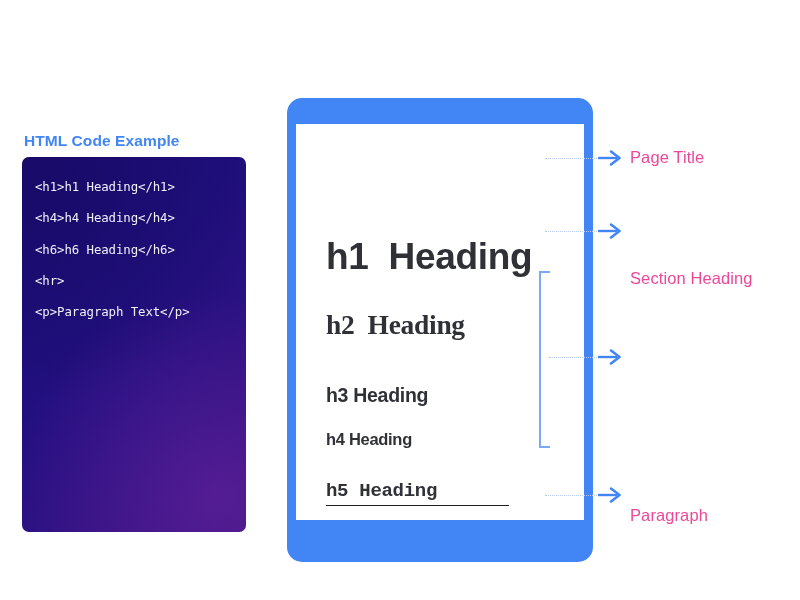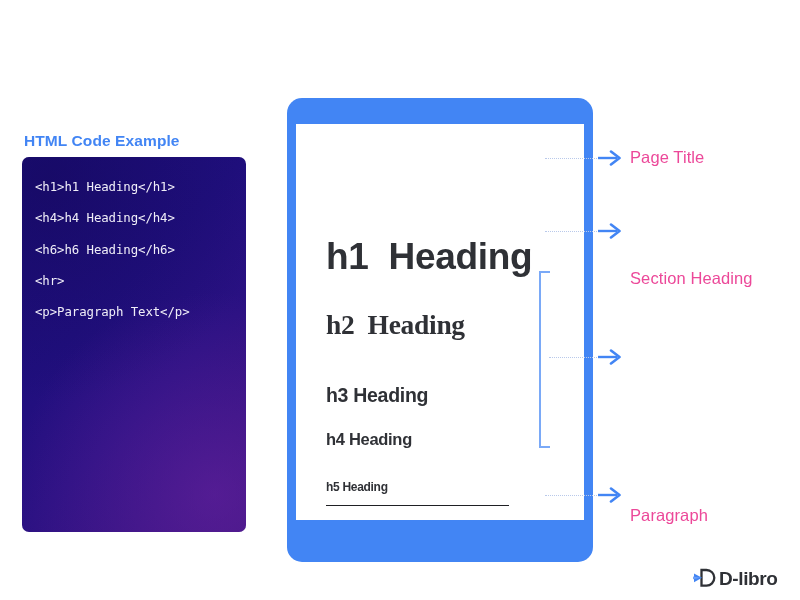--- a/index.html
+++ b/index.html
@@ -87,21 +87,21 @@
     position: absolute;
     color: #2f3136;
     font-weight: bold;
     white-space: pre;
     letter-spacing: -0.3px;
   }
   .h1 { left: 30px; top: 112px; font-size: 37px; }
   .h2 { left: 30px; top: 185px; font-size: 27.5px; font-family: Liberation Serif, serif; }
   .h3 { left: 30px; top: 254px; font-size: 19.5px; margin-top: 6px; }
   .h4 { left: 30px; top: 306px; font-size: 16.5px; }
-  .h5 { left: 30px; top: 356px; font-size: 12px; }
+  .h5 { left: 30px; top: 356px; font-size: 19px; font-family: Liberation Mono, monospace; }
 
   .hr-rule {
     position: absolute;
     left: 30px;
     top: 381px;
     width: 183px;
     height: 0;
     border-top: 1.6px solid #1f2024;
   }
 
@@ -215,24 +215,14 @@
     <svg width="26" height="16" viewBox="0 0 26 16">
       <path d="M0 8 H19" stroke="#4285f4" stroke-width="2.4" fill="none"></path>
       <path d="M13 1.5 L21.5 8 L13 14.5" stroke="#4285f4" stroke-width="2.6" fill="none" stroke-linecap="round" stroke-linejoin="round"></path>
     </svg>
   </div>
 
   <div class="note" style="left:630px; top:147px;">Page Title</div>
   <div class="note" style="left:630px; top:220px;margin-top:48px;">Section Heading</div>
   <div class="note" style="left:630px; top:484px;margin-top:21px;">Paragraph</div>
 
-  <div class="logo">
-    <span>
-      <svg class="logo-mark" viewBox="0 0 26 24">
-        <path d="M9.5 4 H14.5 A7.6 7.6 0 0 1 14.5 19.6 H9.5 Z" fill="none" stroke="#2f3136" stroke-width="2.3"></path>
-        <path d="M2 7.5 L10 11.8 L2 16.2 Z" fill="#4285f4"></path>
-        <path d="M1 10.4 L8.2 11.8 L1 13.3 Z" fill="#6ea0f7"></path>
-      </svg>
-    </span>
-    <span class="logo-text">D-libro</span>
-  </div>
 
 </div>
 
 </body></html>

